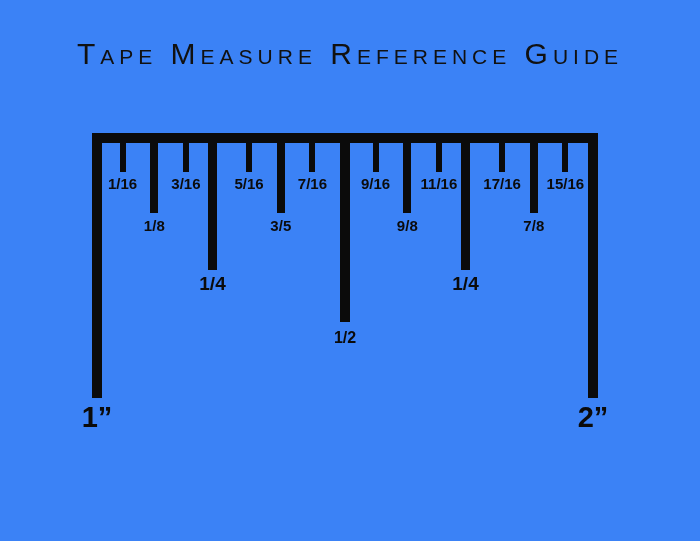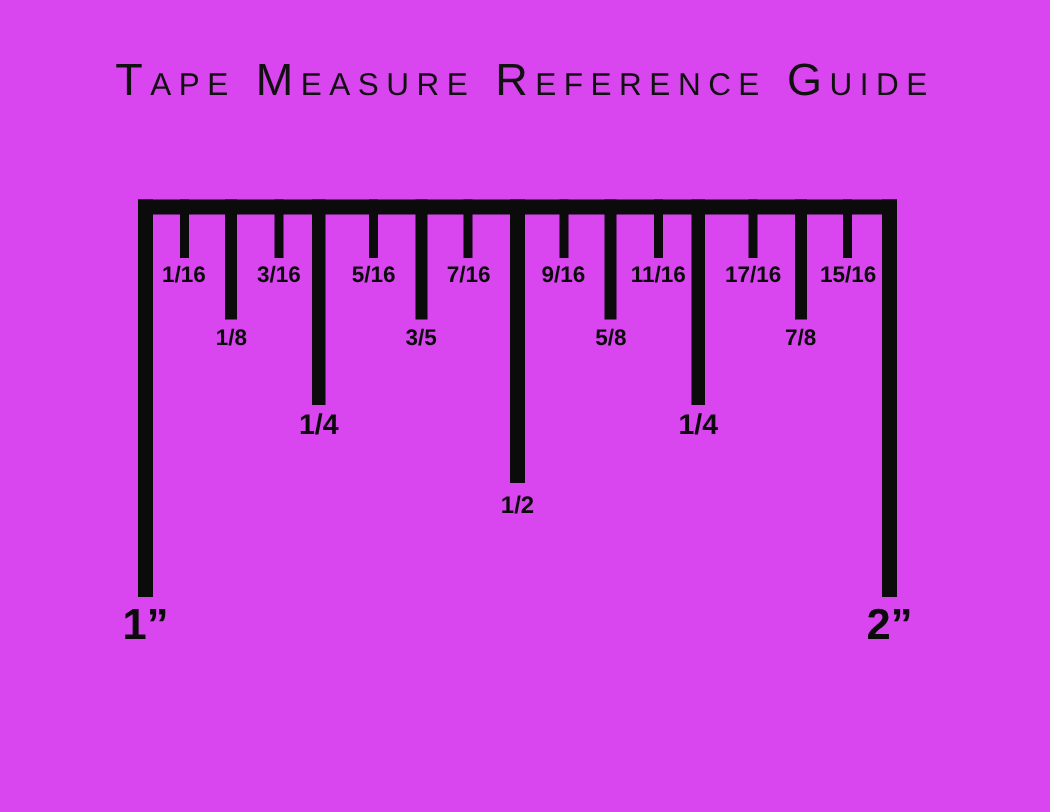--- a/index.html
+++ b/index.html
@@ -14,21 +14,21 @@
     height: 541px;
     font-family: "Liberation Sans", sans-serif;
     color: #0d0d0d;
     overflow: hidden;
   }
 
   #page {
     position: relative;
     width: 700px;
     height: 541px;
-    background: #d946ef;
+    background: #3b82f6;
   }
 
   
   #title {
     position: absolute;
     left: 0;
     top: 32px;
     width: 700px;
     text-align: center;
     font-family: "Liberation Sans", sans-serif;
@@ -100,21 +100,21 @@
         <div class="tick-label lvl-16" style="left: 249.1px; top: 177px; color: rgb(11, 11, 11);">5/16</div>
         <div class="tick" style="left: 276.8px; top: 133px; width: 8px; height: 80px; background: rgb(11, 11, 11);"></div>
         <div class="tick-label lvl-8" style="left: 280.8px; top: 217px; color: rgb(11, 11, 11);">3/5</div>
         <div class="tick" style="left: 309.4px; top: 133px; width: 6px; height: 39px; background: rgb(11, 11, 11);"></div>
         <div class="tick-label lvl-16" style="left: 312.4px; top: 177px; color: rgb(11, 11, 11);">7/16</div>
         <div class="tick" style="left: 340px; top: 133px; width: 10px; height: 189px; background: rgb(11, 11, 11);"></div>
         <div class="tick-label lvl-2" style="left: 345px; top: 326px; color: rgb(11, 11, 11);">1/2</div>
         <div class="tick" style="left: 372.6px; top: 133px; width: 6px; height: 39px; background: rgb(11, 11, 11);"></div>
         <div class="tick-label lvl-16" style="left: 375.6px; top: 177px; color: rgb(11, 11, 11);">9/16</div>
         <div class="tick" style="left: 403.3px; top: 133px; width: 8px; height: 80px; background: rgb(11, 11, 11);"></div>
-        <div class="tick-label lvl-8" style="left: 407.3px; top: 217px; color: rgb(11, 11, 11);">5/8</div>
+        <div class="tick-label lvl-8" style="left: 407.3px; top: 217px; color: rgb(11, 11, 11);">9/8</div>
         <div class="tick" style="left: 435.9px; top: 133px; width: 6px; height: 39px; background: rgb(11, 11, 11);"></div>
         <div class="tick-label lvl-16" style="left: 438.9px; top: 177px; color: rgb(11, 11, 11);">11/16</div>
         <div class="tick" style="left: 461px; top: 133px; width: 9px; height: 137px; background: rgb(11, 11, 11);"></div>
         <div class="tick-label lvl-4" style="left: 465.5px; top: 274px; color: rgb(11, 11, 11);">1/4</div>
         <div class="tick" style="left: 499.1px; top: 133px; width: 6px; height: 39px; background: rgb(11, 11, 11);"></div>
         <div class="tick-label lvl-16" style="left: 502.1px; top: 177px; color: rgb(11, 11, 11);">17/16</div>
         <div class="tick" style="left: 529.8px; top: 133px; width: 8px; height: 80px; background: rgb(11, 11, 11);"></div>
         <div class="tick-label lvl-8" style="left: 533.8px; top: 217px; color: rgb(11, 11, 11);">7/8</div>
         <div class="tick" style="left: 562.4px; top: 133px; width: 6px; height: 39px; background: rgb(11, 11, 11);"></div>
         <div class="tick-label lvl-16" style="left: 565.4px; top: 177px; color: rgb(11, 11, 11);">15/16</div>

